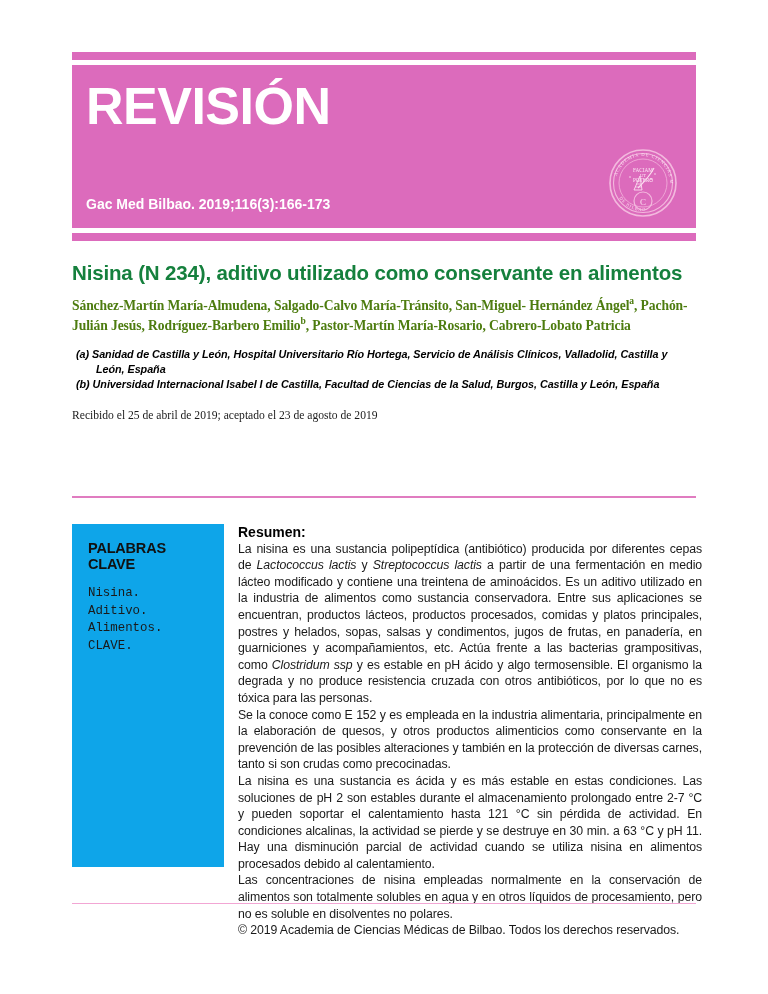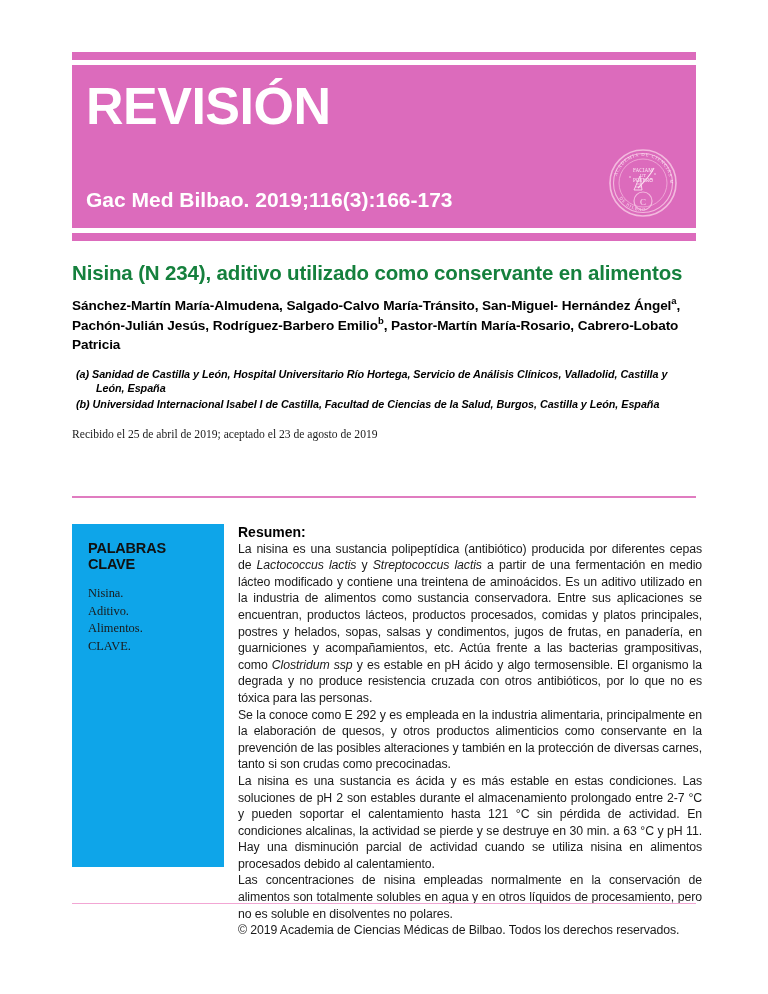--- a/index.html
+++ b/index.html
@@ -57,21 +57,21 @@
     line-height: 58px;
     color: #ffffff;
     letter-spacing: -0.5px;
   }
   .journal-ref {
     position: absolute;
     left: 14px;
     bottom: 16px;
     font-family: "Liberation Sans", sans-serif;
     font-weight: bold;
-    font-size: 21px;
+    font-size: 14px;
     color: #ffffff;
     letter-spacing: 0px;
   }
   .seal {
     position: absolute;
     right: 16px;
     bottom: 8px;
     width: 74px;
     height: 74px;
   }
@@ -87,25 +87,25 @@
   .art-title {
     font-family: "Liberation Sans", sans-serif;
     font-weight: bold;
     font-size: 20.5px;
     line-height: 26px;
     color: #15803d;
     margin: 0 0 10px 0;
     letter-spacing: -0.15px;
   }
   .authors {
-    font-family: Liberation Sans, sans-serif;
+    font-family: Liberation Serif, serif;
     font-weight: bold;
     font-size: 13.6px;
     line-height: 19.5px;
-    color: #000000;
+    color: #4d7c0f;
     margin: 0 0 12px 0;
     letter-spacing: -0.1px;
   }
   .authors sup {
     font-size: 9.5px;
     vertical-align: super;
     line-height: 0;
   }
   .affil {
     font-family: "Liberation Sans", sans-serif;
@@ -159,21 +159,21 @@
   }
   .kw-heading {
     font-family: "Liberation Sans", sans-serif;
     font-weight: bold;
     font-size: 14.5px;
     color: #111111;
     letter-spacing: -0.2px;
     margin-bottom: 13px;
   }
   .kw-list {
-    font-family: Liberation Serif, serif;
+    font-family: Liberation Mono, monospace;
     font-size: 12.4px;
     line-height: 17.5px;
     color: #1a1a1a;
     margin-top: 9px;
   }
   .abstract-body {
     flex: 1;
     padding-left: 14px;
     box-sizing: border-box;
   }
@@ -293,21 +293,21 @@
         <div>Aditivo.</div>
         <div>Alimentos.</div>
         <div>CLAVE.</div>
       </div>
     </aside>
 
     <div class="abstract-body">
       <div class="resumen-label">Resumen:</div>
       <div class="abstract-text">
         <p><span>La nisina es una sustancia polipeptídica (antibiótico) producida por diferentes cepas de </span><i>Lactococcus lactis</i><span> y </span><i>Streptococcus lactis</i><span> a partir de una fermentación en medio lácteo modificado y contiene una treintena de aminoácidos. Es un aditivo utilizado en la industria de alimentos como sustancia conservadora. Entre sus aplicaciones se encuentran, productos lácteos, productos procesados, comidas y platos principales, postres y helados, sopas, salsas y condimentos, jugos de frutas, en panadería, en guarniciones y acompañamientos, etc. Actúa frente a las bacterias grampositivas, como </span><i>Clostridum ssp</i><span> y es estable en pH ácido y algo termosensible. El organismo la degrada y no produce resistencia cruzada con otros antibióticos, por lo que no es tóxica para las personas.</span></p>
-        <p>Se la conoce como E 292 y es empleada en la industria alimentaria, principalmente en la elaboración de quesos, y otros productos alimenticios como conservante en la prevención de las posibles alteraciones y también en la protección de diversas carnes, tanto si son crudas como precocinadas.</p>
+        <p>Se la conoce como E 152 y es empleada en la industria alimentaria, principalmente en la elaboración de quesos, y otros productos alimenticios como conservante en la prevención de las posibles alteraciones y también en la protección de diversas carnes, tanto si son crudas como precocinadas.</p>
         <p>La nisina es una sustancia es ácida y es más estable en estas condiciones. Las soluciones de pH 2 son estables durante el almacenamiento prolongado entre 2-7 °C y pueden soportar el calentamiento hasta 121 °C sin pérdida de actividad. En condiciones alcalinas, la actividad se pierde y se destruye en 30 min. a 63 °C y pH 11. Hay una disminución parcial de actividad cuando se utiliza nisina en alimentos procesados debido al calentamiento.</p>
         <p>Las concentraciones de nisina empleadas normalmente en la conservación de alimentos son totalmente solubles en agua y en otros líquidos de procesamiento, pero no es soluble en disolventes no polares.</p>
         <p>© 2019 Academia de Ciencias Médicas de Bilbao. Todos los derechos reservados.</p>
       </div>
     </div>
   </div>
 
   <div class="divider-bottom"></div>
 
 </div>

